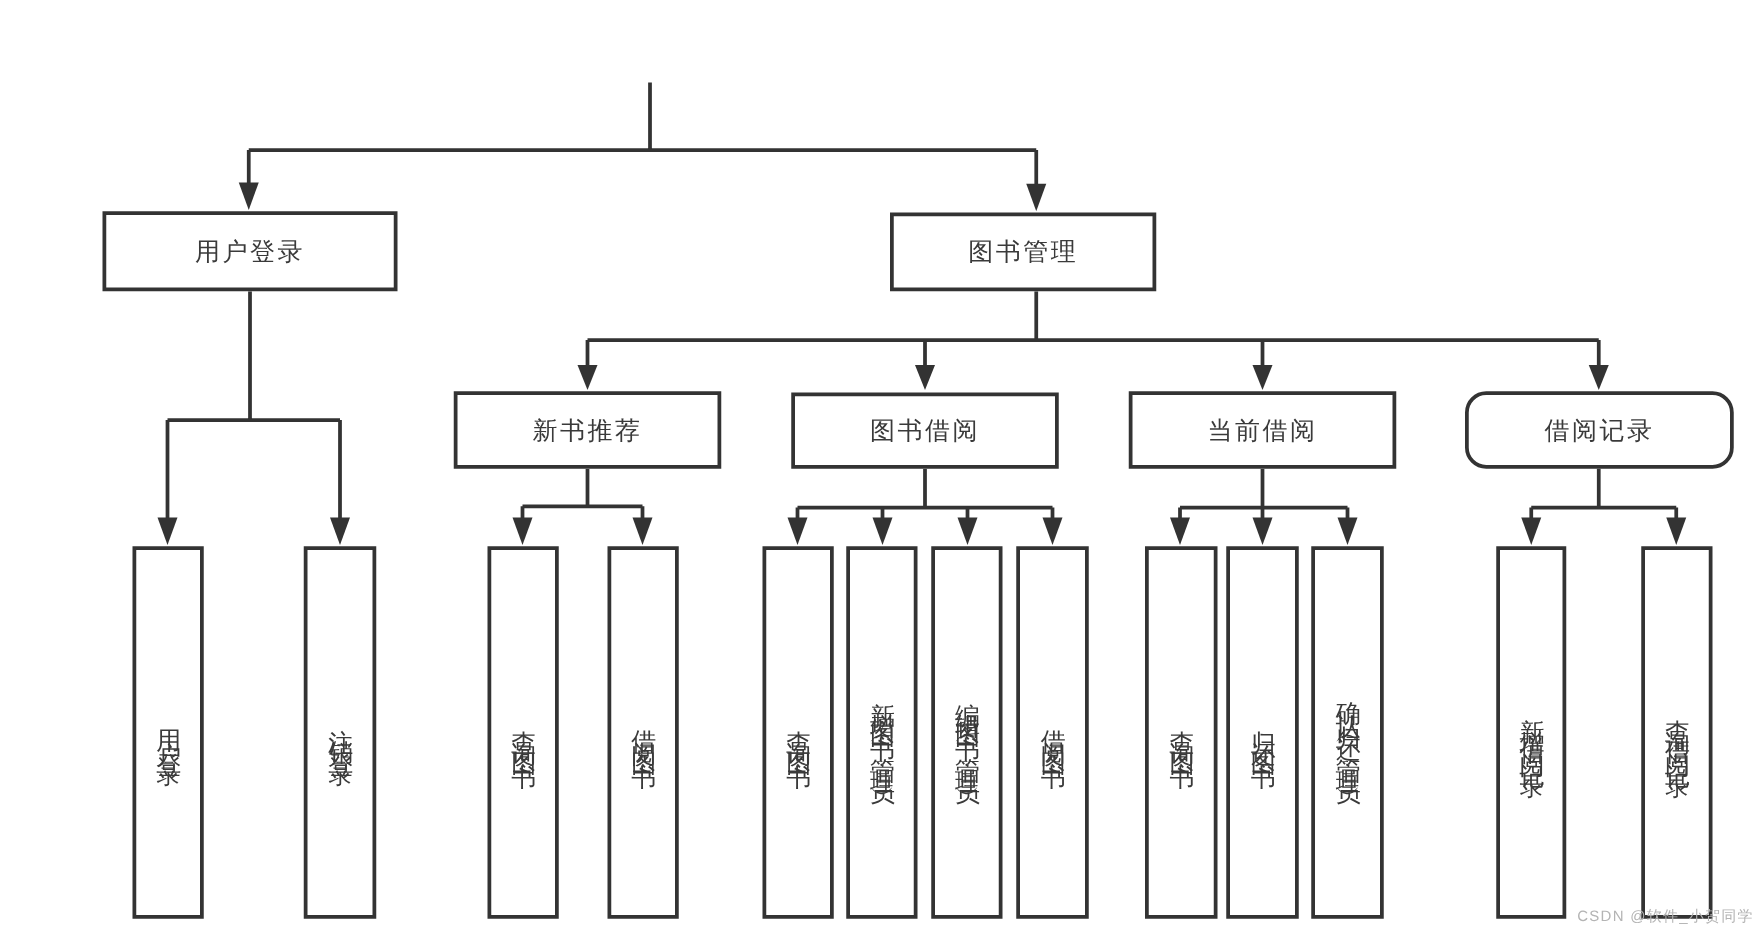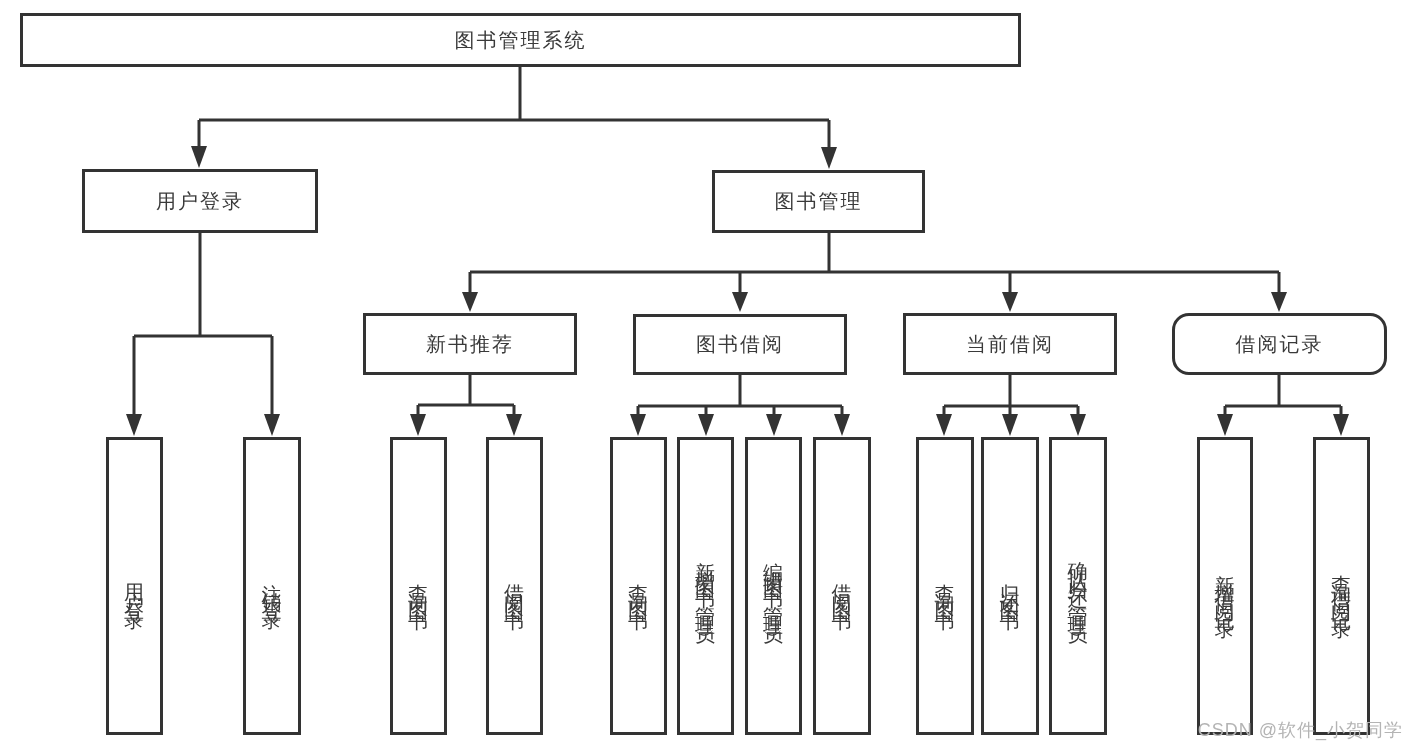--- a/index.html
+++ b/index.html
@@ -32,21 +32,21 @@
   .vbox .vtext{
     writing-mode:vertical-rl;
     text-orientation:mixed;
     letter-spacing:9px;
     line-height:1;
     white-space:nowrap;
   }
   .watermark{
     position:absolute;
     right:2px;bottom:5px;
-    font-size:18px;
+    font-size:12px;
     color:var(--wm);
     letter-spacing:1px;
     white-space:nowrap;
   }
 </style>
 </head>
 <body>
 
 <div class="canvas">
 
@@ -93,23 +93,20 @@
       <polygon points="1070,414 1086,414 1078,436"></polygon>
     </g>
 
     <g>
       <path d="M1279 375 V406 M1225 406 H1341 M1225 406 V415 M1341 406 V415"></path>
       <polygon points="1217,414 1233,414 1225,436"></polygon>
       <polygon points="1333,414 1349,414 1341,436"></polygon>
     </g>
   </svg>
 
-  <div class="node hbox" style="left:20px;top:13px;width:1001px;height:54px;">
-    <span>图书管理系统</span>
-  </div>
 
   <div class="node hbox" style="left:82px;top:169px;width:236px;height:64px;">
     <span>用户登录</span>
   </div>
   <div class="node hbox" style="left:712px;top:170px;width:213px;height:63px;">
     <span>图书管理</span>
   </div>
 
   <div class="node hbox" style="left:363px;top:313px;width:214px;height:62px;">
     <span>新书推荐</span>

